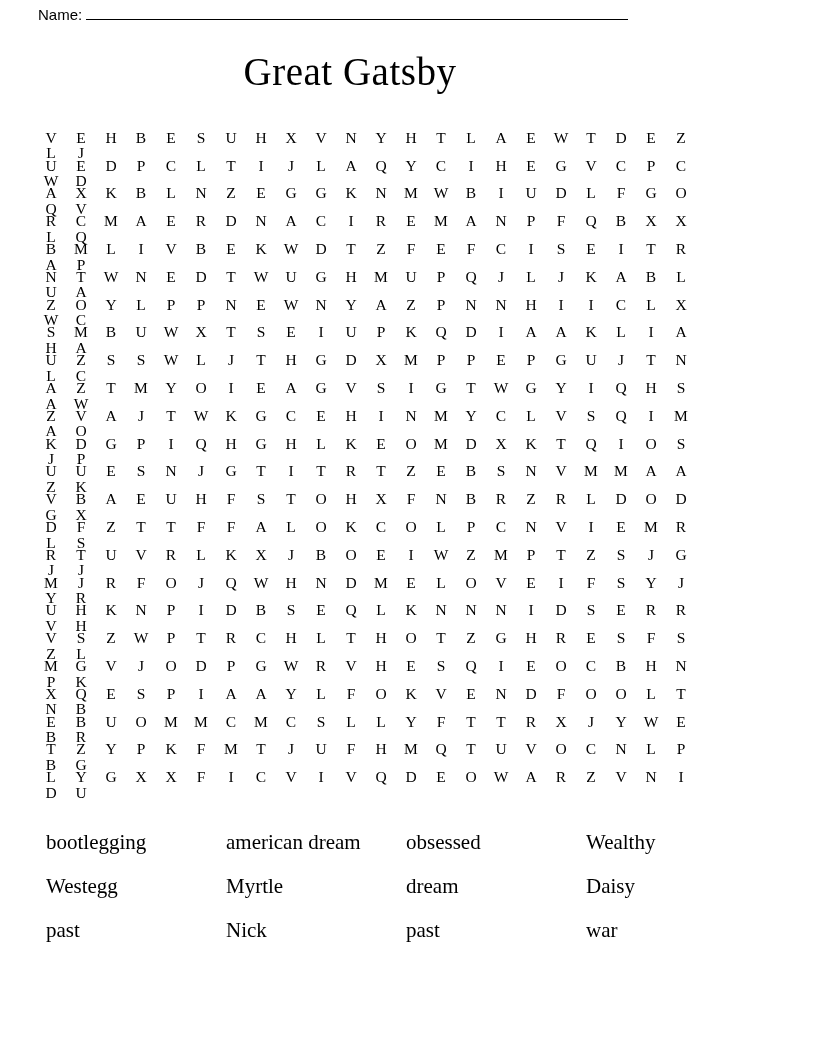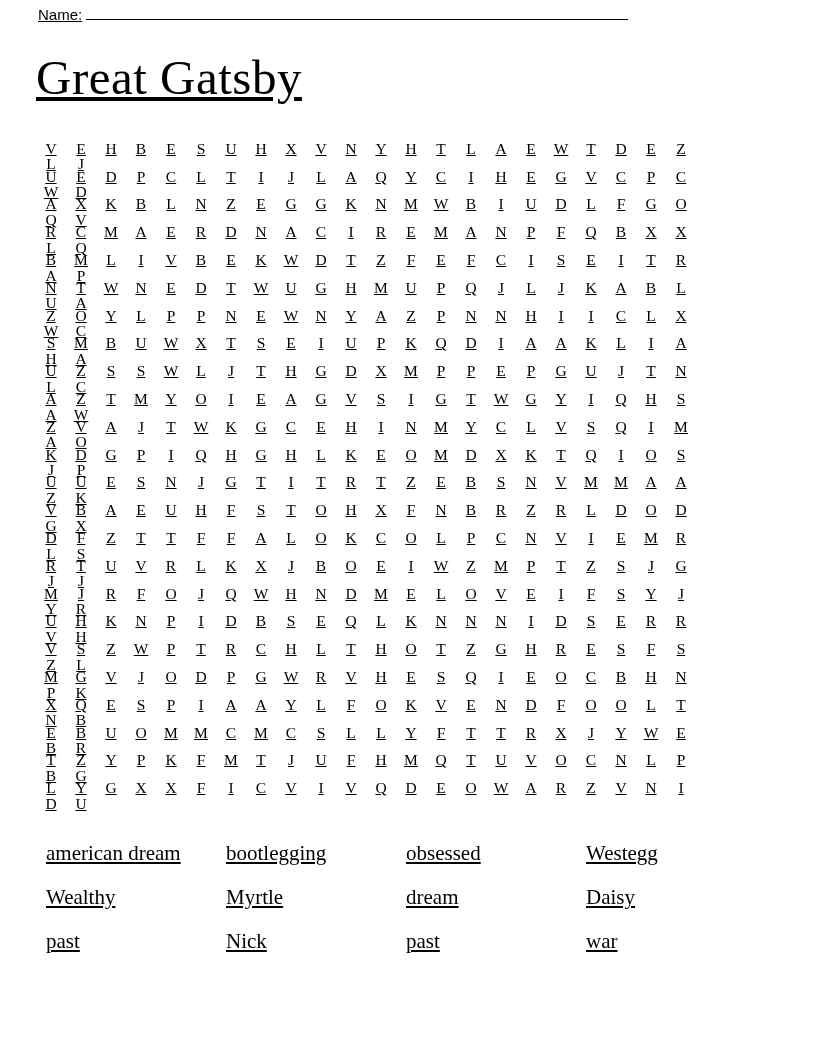--- a/index.html
+++ b/index.html
@@ -14,43 +14,42 @@
     color: #000000;
     position: relative;
     overflow: hidden;
   }
   .page {
     width: 712px;
     height: 1056px;
     box-sizing: border-box;
     padding: 6px 48px 0 36px;
     position: relative;
-    text-decoration: underline;
   }
   .name-row {
     font-family: "Liberation Sans", sans-serif;
     font-size: 15px;
     display: flex;
     align-items: baseline;
     white-space: nowrap;
     padding-left: 2px;
   }
   .name-label {
     margin-right: 4px;
   }
   .name-line {
     flex: 1 1 auto;
     border-bottom: 1.5px solid #000;
     height: 13px;
     margin-right: 36px;
   }
   .title {
-    text-align: left;
+    text-align: center;
     font-family: "Liberation Serif", serif;
-    font-size: 49px;
+    font-size: 39px;
     font-weight: normal;
     letter-spacing: 0.5px;
     margin: 28px 0 0 0;
     padding: 0;
     line-height: 1.1;
   }
   .grid {
     margin: 36px auto 0 auto;
     width: 660px;
     display: flex;
@@ -718,25 +717,25 @@
         <span class="cell">Z</span>
         <span class="cell">V</span>
         <span class="cell">N</span>
         <span class="cell">I</span>
         <span class="cell">D</span>
         <span class="cell">U</span>
       </div>
     </div>
 
   <div class="words" id="word-list">
+      <div class="word">bootlegging</div>
       <div class="word">american dream</div>
-      <div class="word">bootlegging</div>
       <div class="word">obsessed</div>
+      <div class="word">Wealthy</div>
       <div class="word">Westegg</div>
-      <div class="word">Wealthy</div>
       <div class="word">Myrtle</div>
       <div class="word">dream</div>
       <div class="word">Daisy</div>
       <div class="word">past</div>
       <div class="word">Nick</div>
       <div class="word">past</div>
       <div class="word">war</div>
     </div>
 
 </div>

